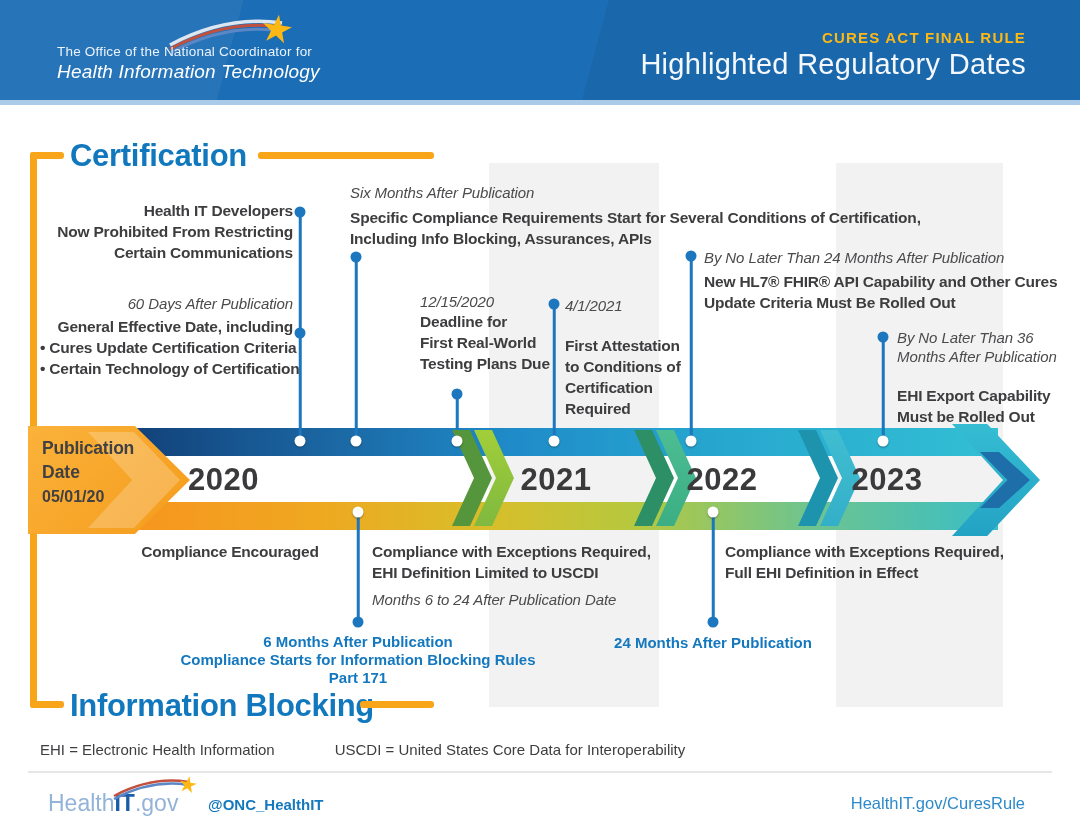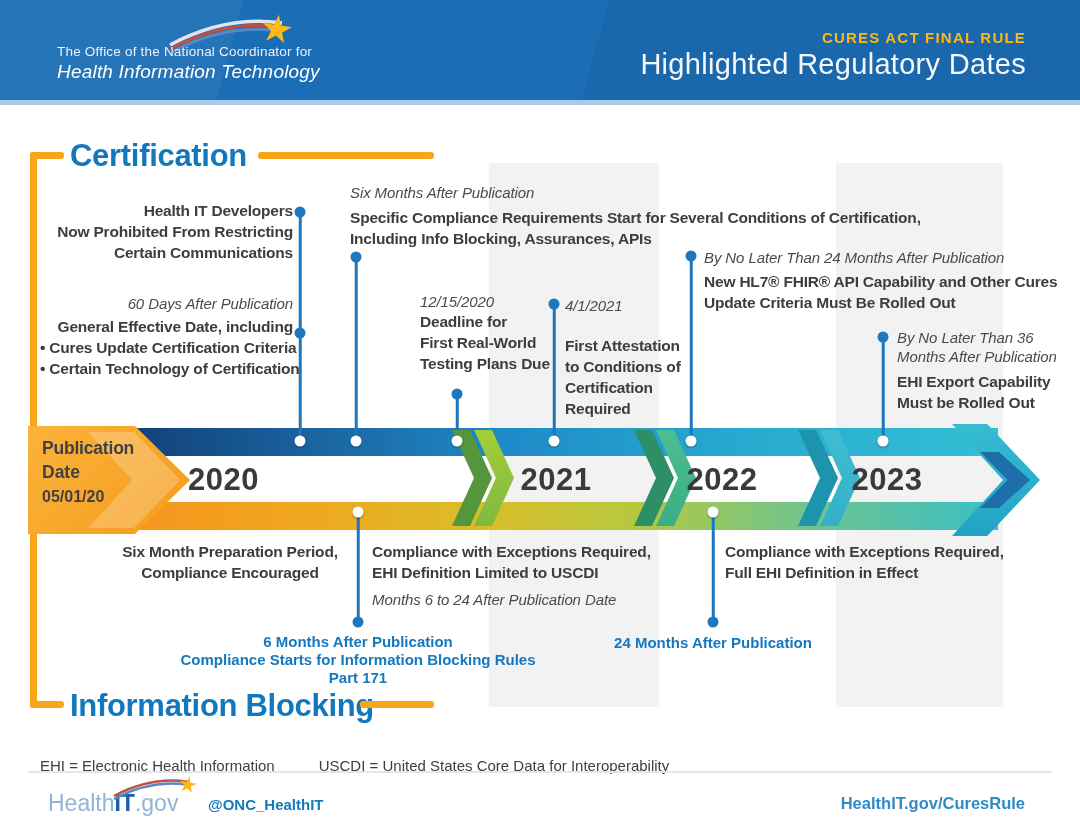--- a/index.html
+++ b/index.html
@@ -54,27 +54,27 @@
   .pub-arrow{left:28px;top:426px;width:162px;height:108px;z-index:5;
         clip-path:polygon(0 0,66% 0,100% 50%,66% 100%,0 100%);
         background:linear-gradient(135deg,#FBB23B,#F49C1B);}
   .pub-inner{left:60px;top:6px;width:92px;height:96px;position:absolute;
         clip-path:polygon(0 0,50% 0,100% 50%,50% 100%,0 100%,48% 50%);background:rgba(255,255,255,0.22);}
   .pub-t1{position:absolute;left:14px;top:12px;font-size:17.5px;font-weight:800;color:#414042;letter-spacing:-0.2px;}
   .pub-t2{position:absolute;left:14px;top:36px;font-size:17.5px;font-weight:800;color:#414042;}
   .pub-t3{position:absolute;left:14px;top:62px;font-size:16px;font-weight:800;color:#414042;}
 
   
-  .footnote{left:40px;top:741px;font-size:15px;color:#3E3E40;display:flex;gap:44px;margin-top:16px;}
+  .footnote{left:40px;top:741px;font-size:15px;color:#3E3E40;display:flex;gap:60px;}
   .divider{left:28px;top:771px;width:1024px;height:2px;background:#E6E6E6;}
   .logo-health{font-size:23px;color:#93B3D8;}
   .logo-it{font-size:23px;font-weight:800;color:#1A5EA9;}
   .logo-gov{font-size:23px;color:#93B3D8;text-align:right;}
   .twitter{left:208px;top:796px;font-size:15px;font-weight:800;color:#1478BF;}
-  .cures-link{right:55px;top:794px;font-size:16.5px;font-weight:700;color:#2E8AC9;padding-left:12px;}
+  .cures-link{right:55px;top:794px;font-size:16.5px;font-weight:400;color:#2E8AC9;padding-left:12px;}
 </style>
 </head>
 <body>
 
 <div class="canvas">
 
   <div class="abs hdr">
     <svg class="abs" style="left:168px;top:12px" width="132" height="42" viewBox="0 0 132 42">
       <path d="M2 33 Q58 3 114 11" fill="none" stroke="#DCE6F0" stroke-width="3.5"></path>
       <path d="M2 37 Q58 7 114 15" fill="none" stroke="#C2503E" stroke-width="3"></path>
@@ -135,21 +135,21 @@
 
   <div class="abs" style="left:704px;top:248px;z-index:5">
     <div class="i">By No Later Than 24 Months After Publication</div>
     <div class="b" style="margin-top:4px">New HL7® FHIR® API Capability and Other Cures</div>
     <div class="b">Update Criteria Must Be Rolled Out</div>
   </div>
 
   <div class="abs" style="left:897px;top:328px;z-index:5">
     <div class="i">By No Later Than 36</div>
     <div class="i">Months After Publication</div>
-    <div class="b" style="margin-top:5px">EHI Export Capability</div>
+    <div class="b" style="margin-top:19px">EHI Export Capability</div>
     <div class="b">Must be Rolled Out</div>
   </div>
 
   <div class="vline" style="left:300px;top:212px;height:229px"></div>
   <div class="vline" style="left:356px;top:257px;height:184px"></div>
   <div class="vline" style="left:457px;top:394px;height:47px"></div>
   <div class="vline" style="left:554px;top:304px;height:137px"></div>
   <div class="vline" style="left:691px;top:256px;height:185px"></div>
   <div class="vline" style="left:883px;top:337px;height:104px"></div>
   <div class="dot" style="left:300px;top:212px"></div>
@@ -193,21 +193,20 @@
   <div class="node" style="left:883px;top:441px"></div>
   <div class="node" style="left:358px;top:512px"></div>
   <div class="node" style="left:713px;top:512px"></div>
 
   <div class="vline" style="left:358px;top:512px;height:110px"></div>
   <div class="vline" style="left:713px;top:512px;height:110px"></div>
   <div class="dot" style="left:358px;top:622px"></div>
   <div class="dot" style="left:713px;top:622px"></div>
 
   <div class="abs center" style="left:105px;top:541px;width:250px;z-index:5">
-    <div class="b">Six Month Preparation Period,</div>
     <div class="b">Compliance Encouraged</div>
   </div>
 
   <div class="abs" style="left:372px;top:541px;z-index:5">
     <div class="b">Compliance with Exceptions Required,</div>
     <div class="b">EHI Definition Limited to USCDI</div>
     <div class="i" style="margin-top:7px">Months 6 to 24 After Publication Date</div>
   </div>
 
   <div class="abs center" style="left:133px;top:633px;width:450px;z-index:5">

